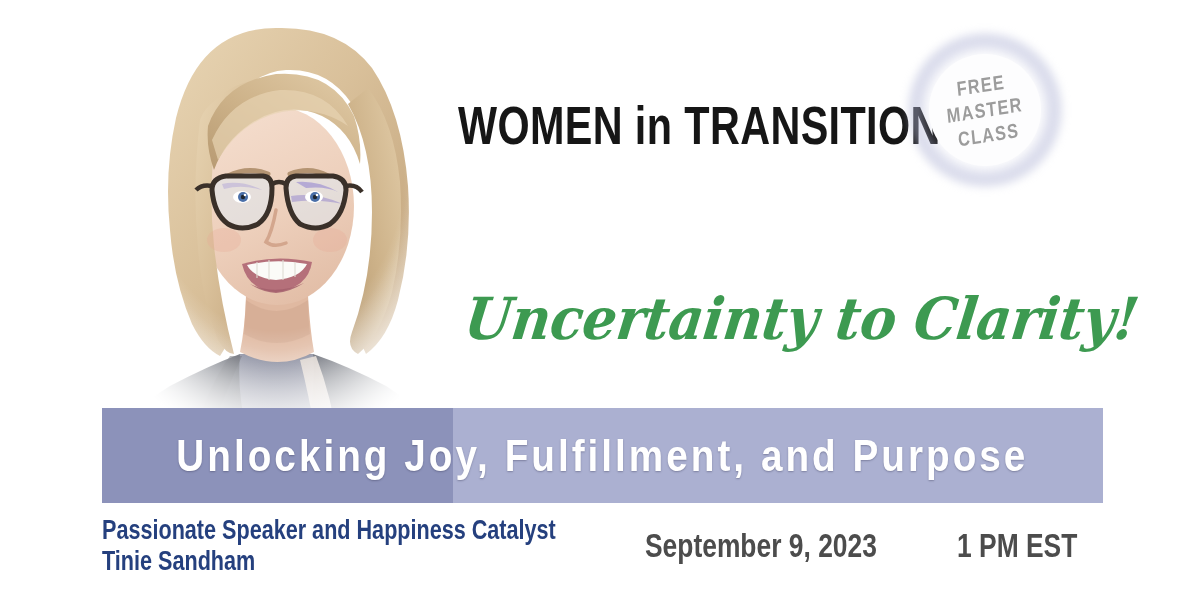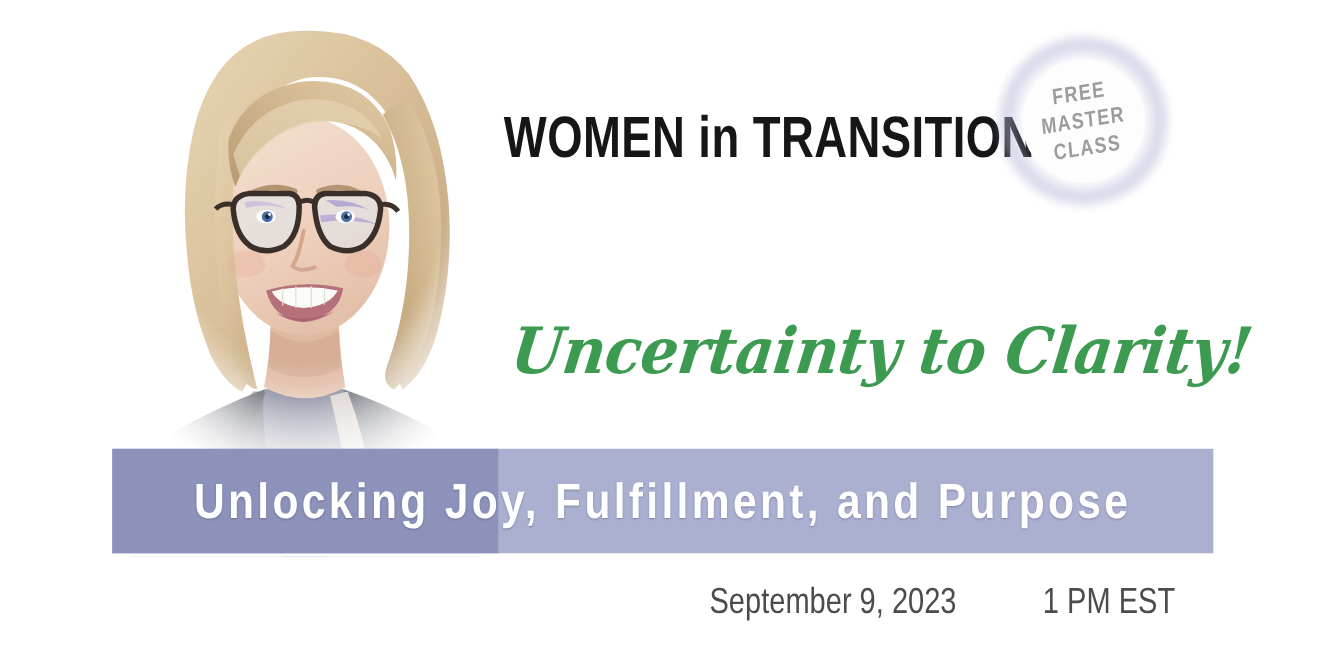--- a/index.html
+++ b/index.html
@@ -190,21 +190,21 @@
     font-family: "Liberation Sans Narrow", "Liberation Sans", sans-serif;
   }
   #speaker span { display: block; transform: scaleX(0.80); transform-origin: left center; }
 
   #datetime {
     position: absolute;
     left: 645px;
     top: 526px;
     font-size: 33px;
     line-height: 40px;
-    font-weight: normal;
+    font-weight: bold;
     color: #4c4c4c;
     white-space: nowrap;
     font-family: "Liberation Sans Narrow", "Liberation Sans", sans-serif;
   }
   #datetime span { display: inline-block; transform: scaleX(0.80); transform-origin: left center; }
   .dt-gap { display: inline-block; width: 22px; }
 </style>
 </head>
 <body>
 
@@ -324,18 +324,22 @@
     <span>Uncertainty to Clarity!</span>
   </div>
 
   <div id="banner">
     <div id="banner-overlay"></div>
     <div id="banner-text">
       <span>Unlocking Joy, Fulfillment, and Purpose</span>
     </div>
   </div>
 
+  <div id="speaker">
+    <span>Passionate Speaker and Happiness Catalyst</span>
+    <span>Tinie Sandham</span>
+  </div>
 
   <div id="datetime">
     <span>September 9, 2023</span><span class="dt-gap"></span><span>1 PM EST</span>
   </div>
 
 </div>
 
 </body></html>

